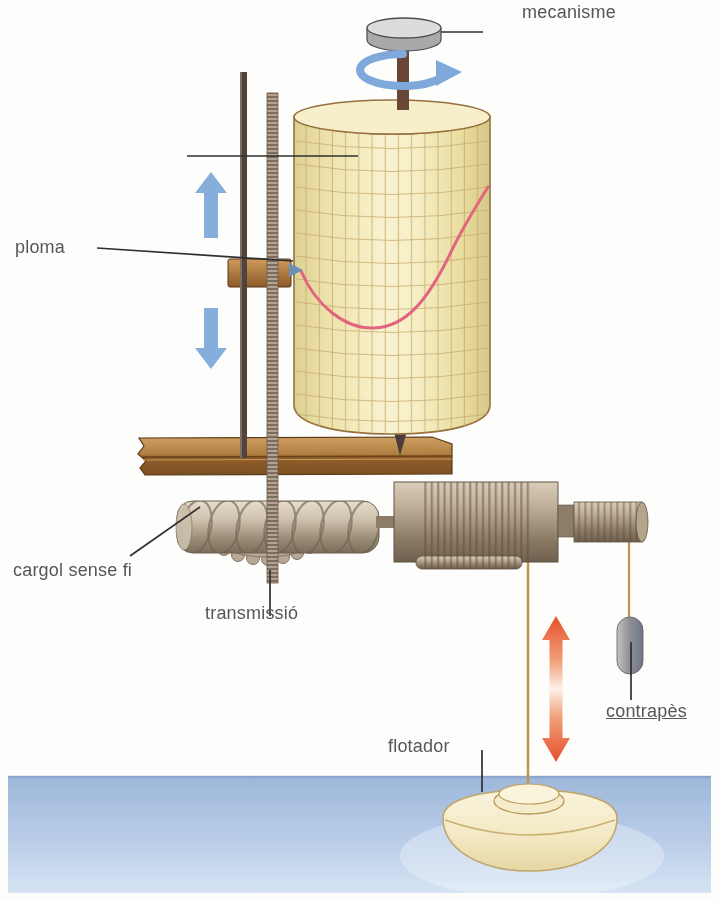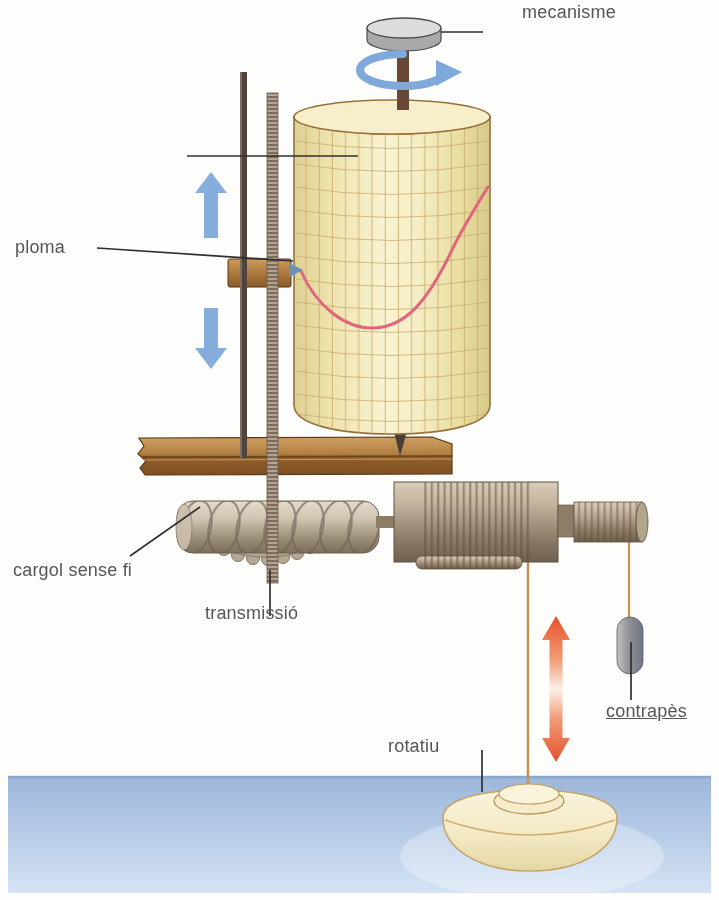--- a/index.html
+++ b/index.html
@@ -221,15 +221,15 @@
 <div class="label" style="left:15px;top:237px;">
   <div>ploma</div>
 </div>
 
 <div class="label" style="left:13px;top:560px;">cargol sense fi</div>
 
 <div class="label" style="left:205px;top:594px;margin-top:9px;">transmissió</div>
 
 <div class="label" style="left:606px;top:701px;text-decoration:underline;">contrapès</div>
 
-<div class="label" style="left:388px;top:736px;">rotatiu</div>
+<div class="label" style="left:388px;top:736px;">flotador</div>
 
 </div>
 
 </body></html>

